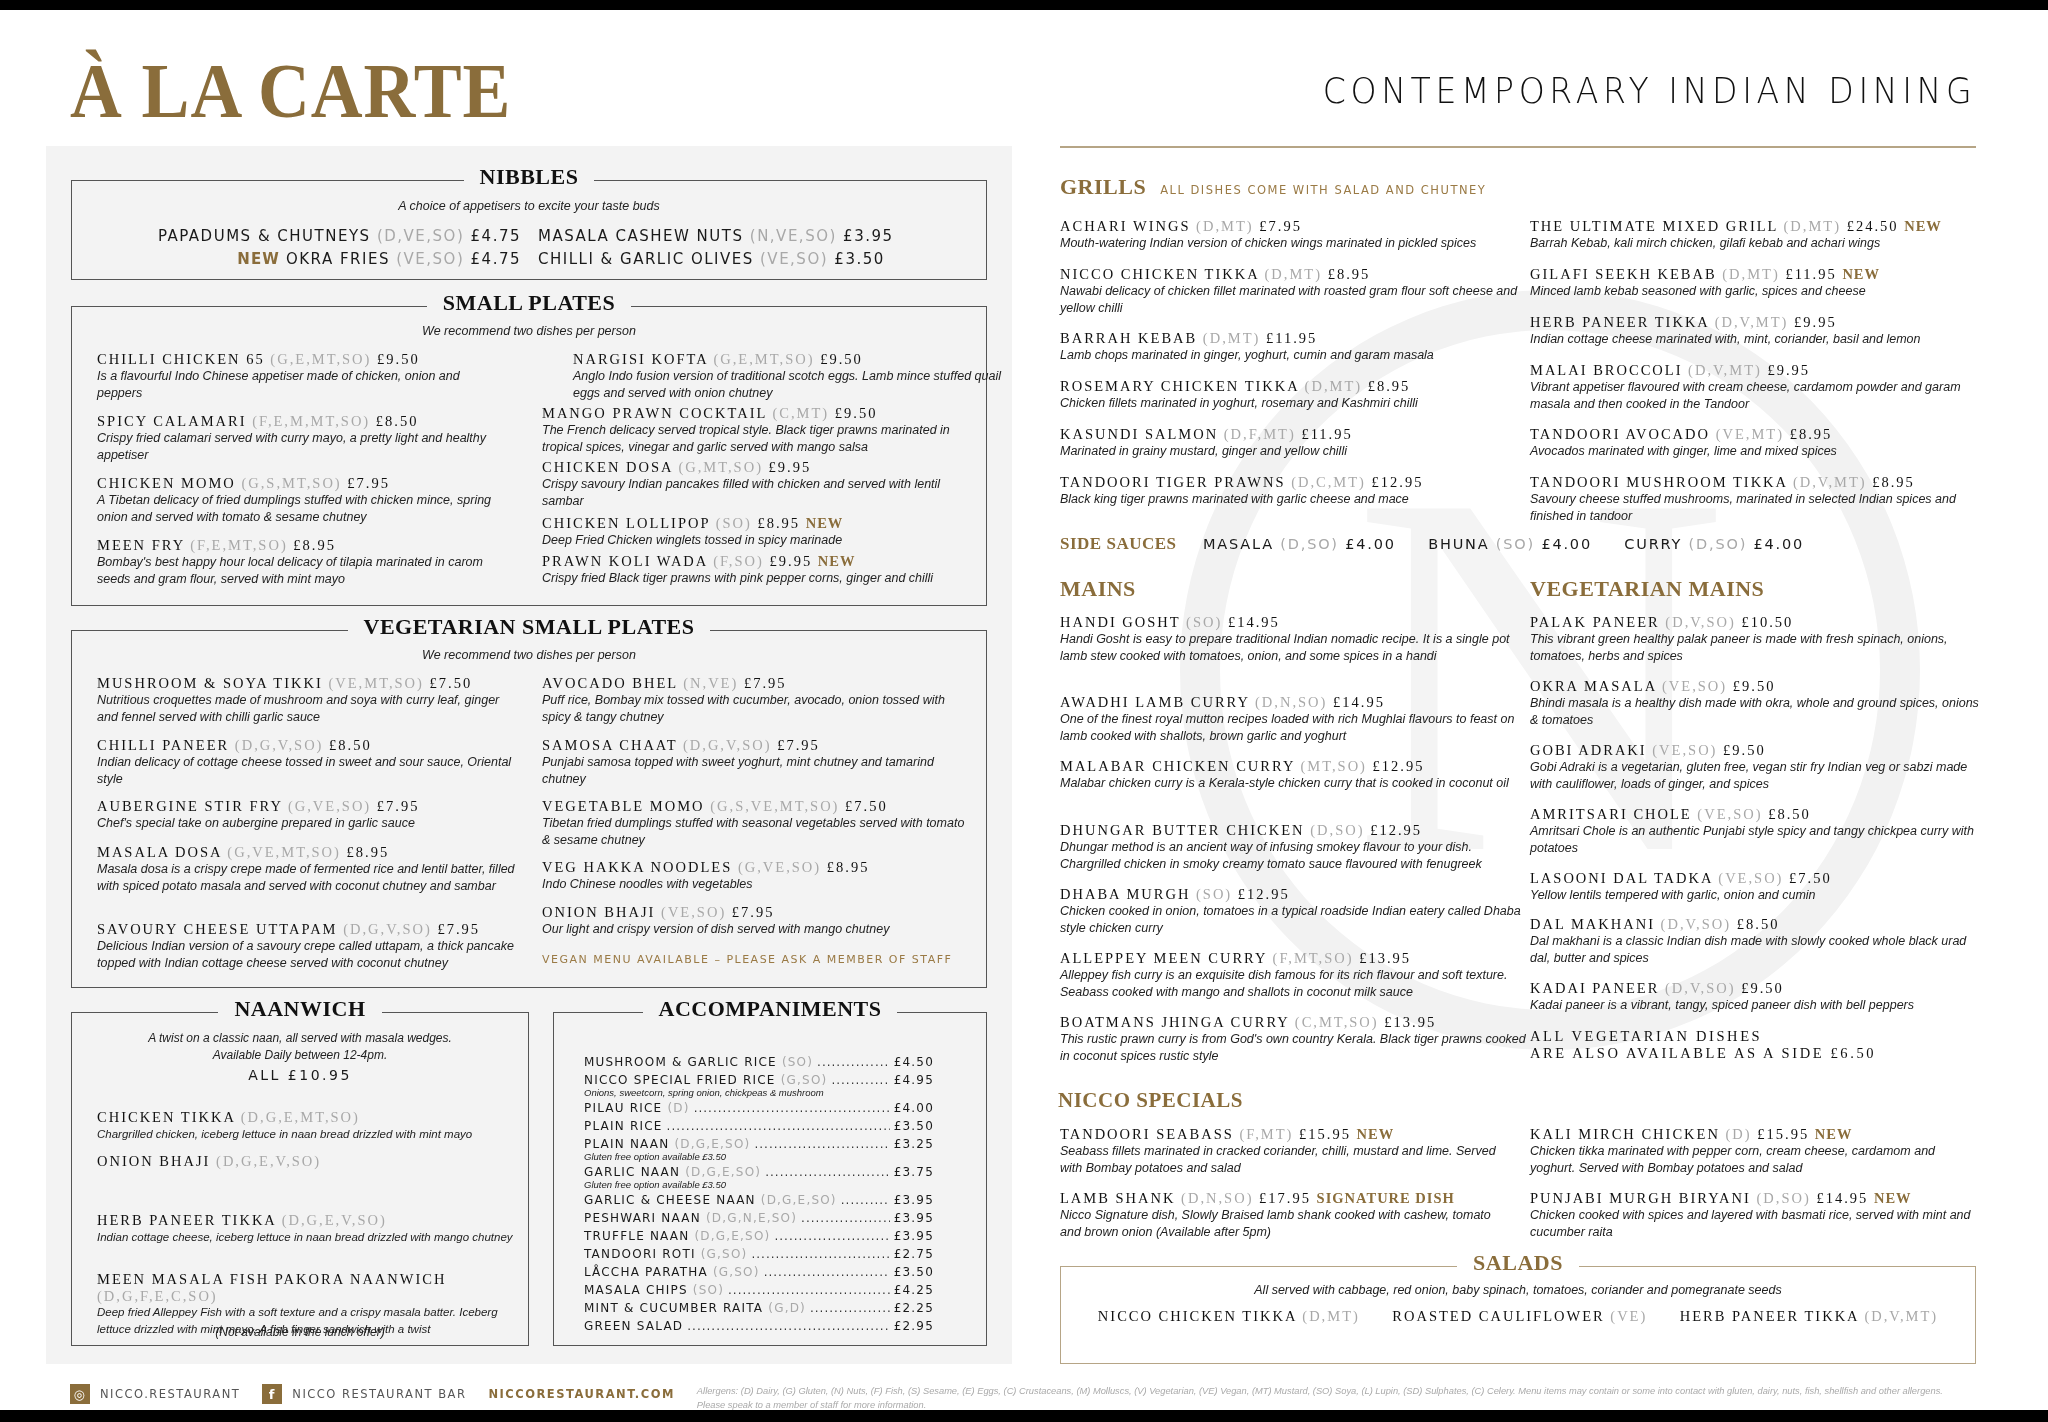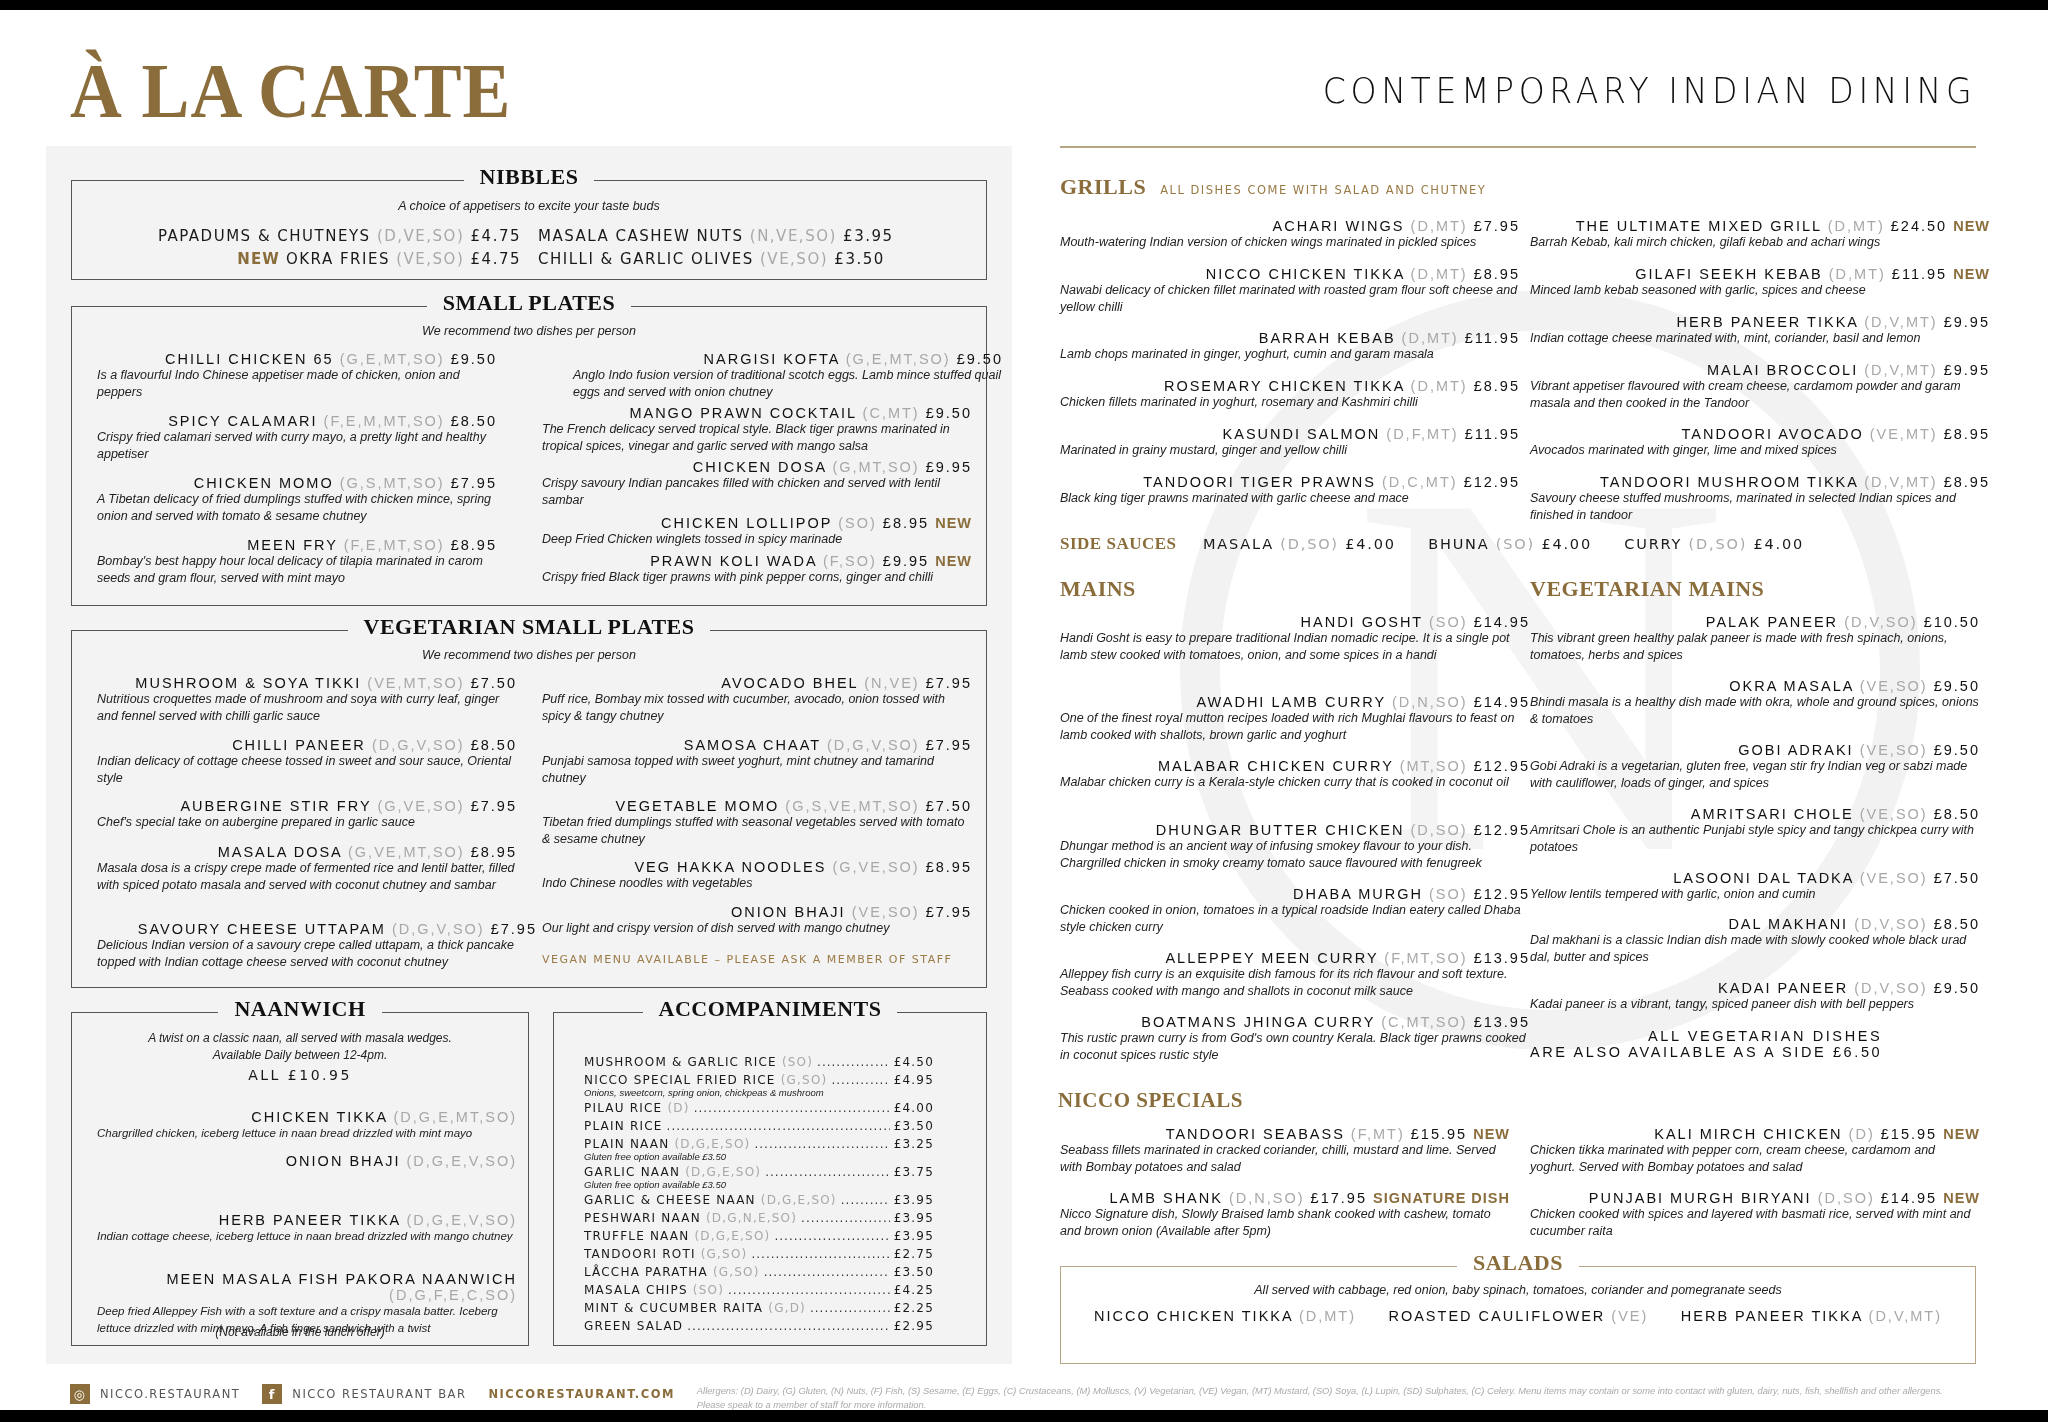--- a/index.html
+++ b/index.html
@@ -13,21 +13,21 @@
   .tagline { position: absolute; right: 72px; top: 60px; font-family: "DejaVu Sans", sans-serif; font-weight: 300; font-size: 36px; letter-spacing: 5px; color: #111; transform: scaleX(0.92); transform-origin: right; }
   .top-rule { position: absolute; left: 1060px; top: 136px; width: 916px; height: 2px; background: #b6a586; }
 
   
   .left-panel { position: absolute; left: 46px; top: 136px; width: 966px; height: 1218px; background: var(--panel); }
   .box { position: absolute; border: 1.5px solid var(--line); }
   .box-title { position: absolute; top: -15px; left: 0; right: 0; text-align: center; line-height: 1; }
   .box-title span { background: var(--panel); padding: 0 16px; font-family: "Liberation Serif", "DejaVu Serif", serif; font-weight: bold; font-size: 22px; color: #111; letter-spacing: 0.5px; }
   .box-sub { text-align: center; font-style: italic; font-size: 12.5px; color: #222; }
 
-  .name { font-family: Liberation Sans, sans-serif; font-size: 14.5px; letter-spacing: 2px; color: #111; white-space: nowrap; text-align: right; }
+  .name { font-family: Liberation Serif, serif; font-size: 14.5px; letter-spacing: 2px; color: #111; white-space: nowrap; }
   .alg { color: var(--grey); }
   .new { color: var(--gold); font-weight: bold; letter-spacing: 1px; }
   .desc { font-style: italic; font-size: 12.5px; line-height: 17px; color: #222; }
   .item { position: absolute; }
 
   .nibble-row { position: absolute; font-family: "DejaVu Sans", sans-serif; font-size: 15px; letter-spacing: 1.5px; white-space: nowrap; }
 
   .acc-list { position: absolute; left: 30px; top: 42px; width: 350px; }
   .acc-row { display: flex; align-items: baseline; font-family: "DejaVu Sans", sans-serif; font-size: 12px; letter-spacing: 1.2px; height: 18px; white-space: nowrap; }
   .acc-row .lead { flex: 1; overflow: hidden; color: #333; margin: 0 4px; }

